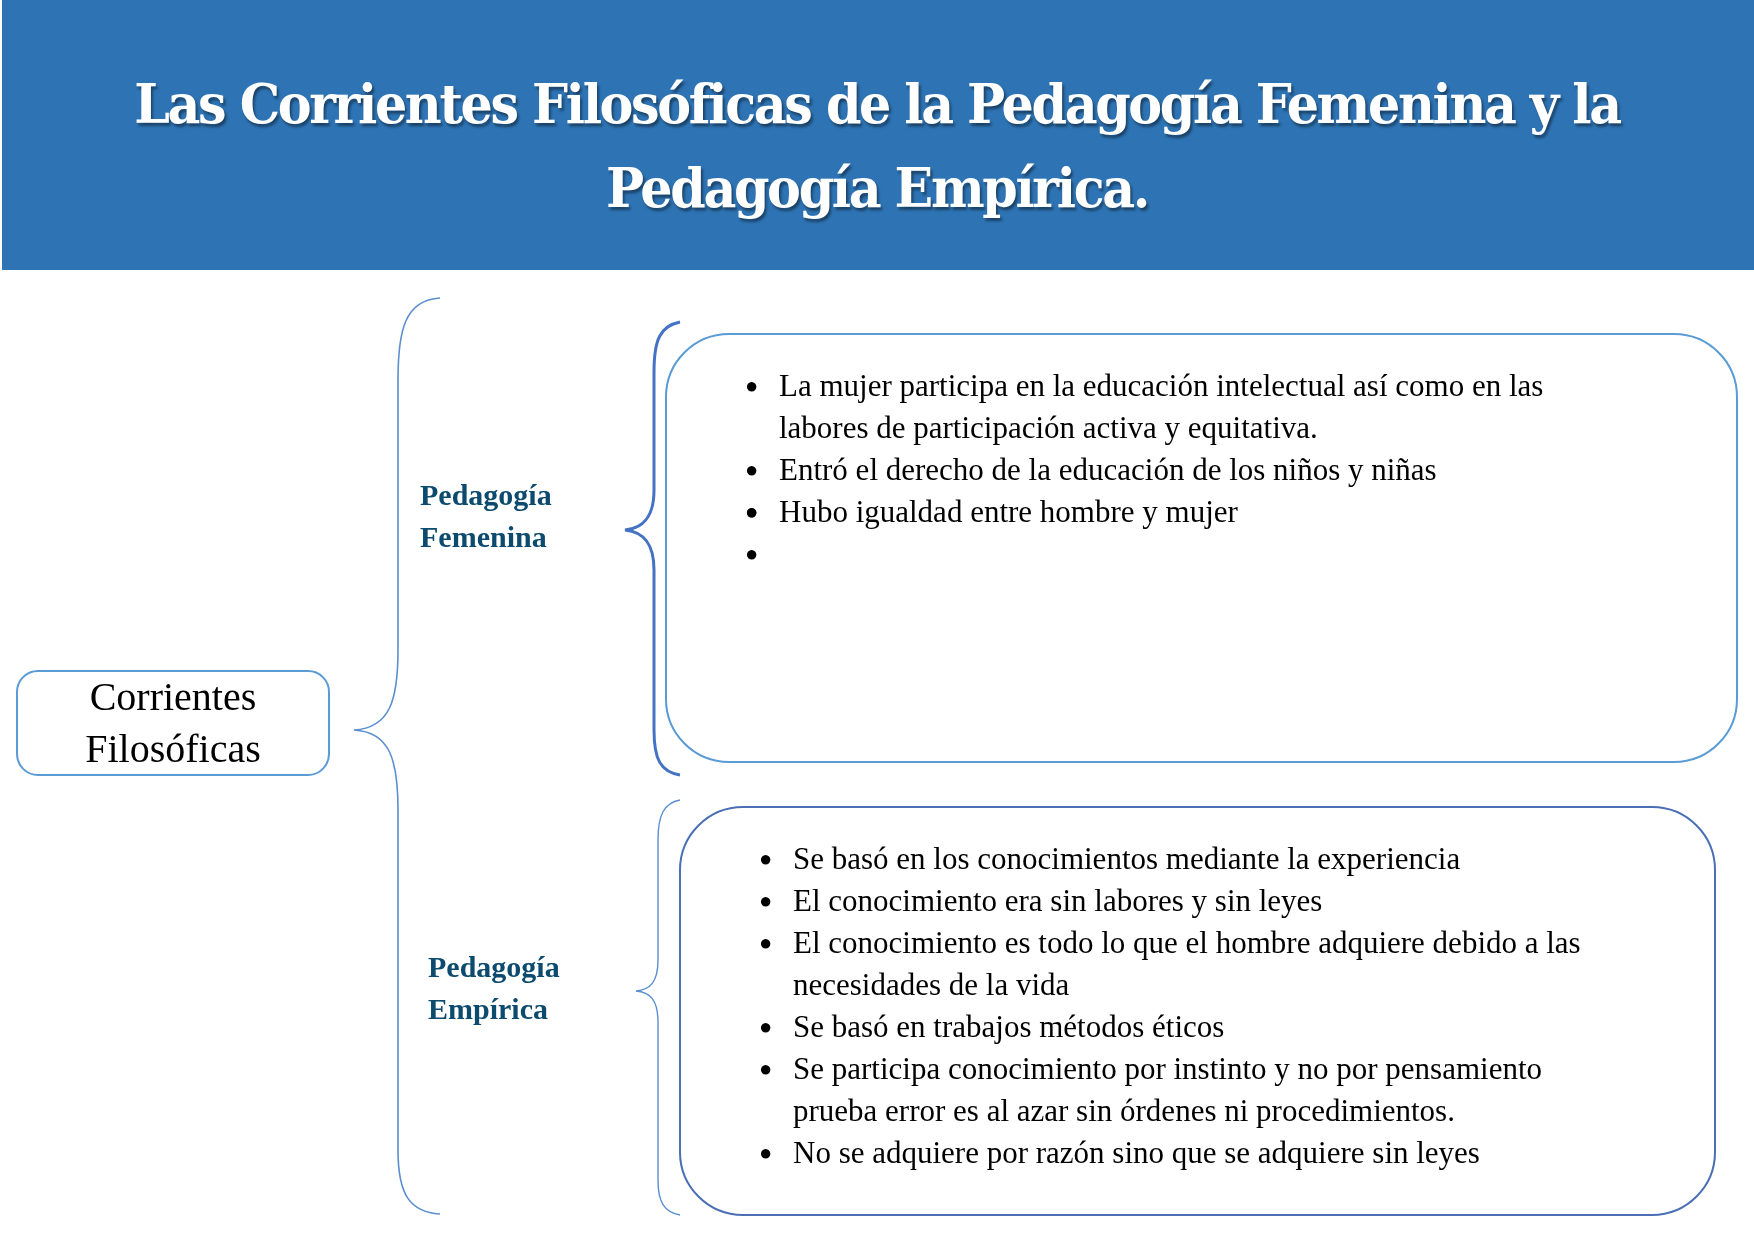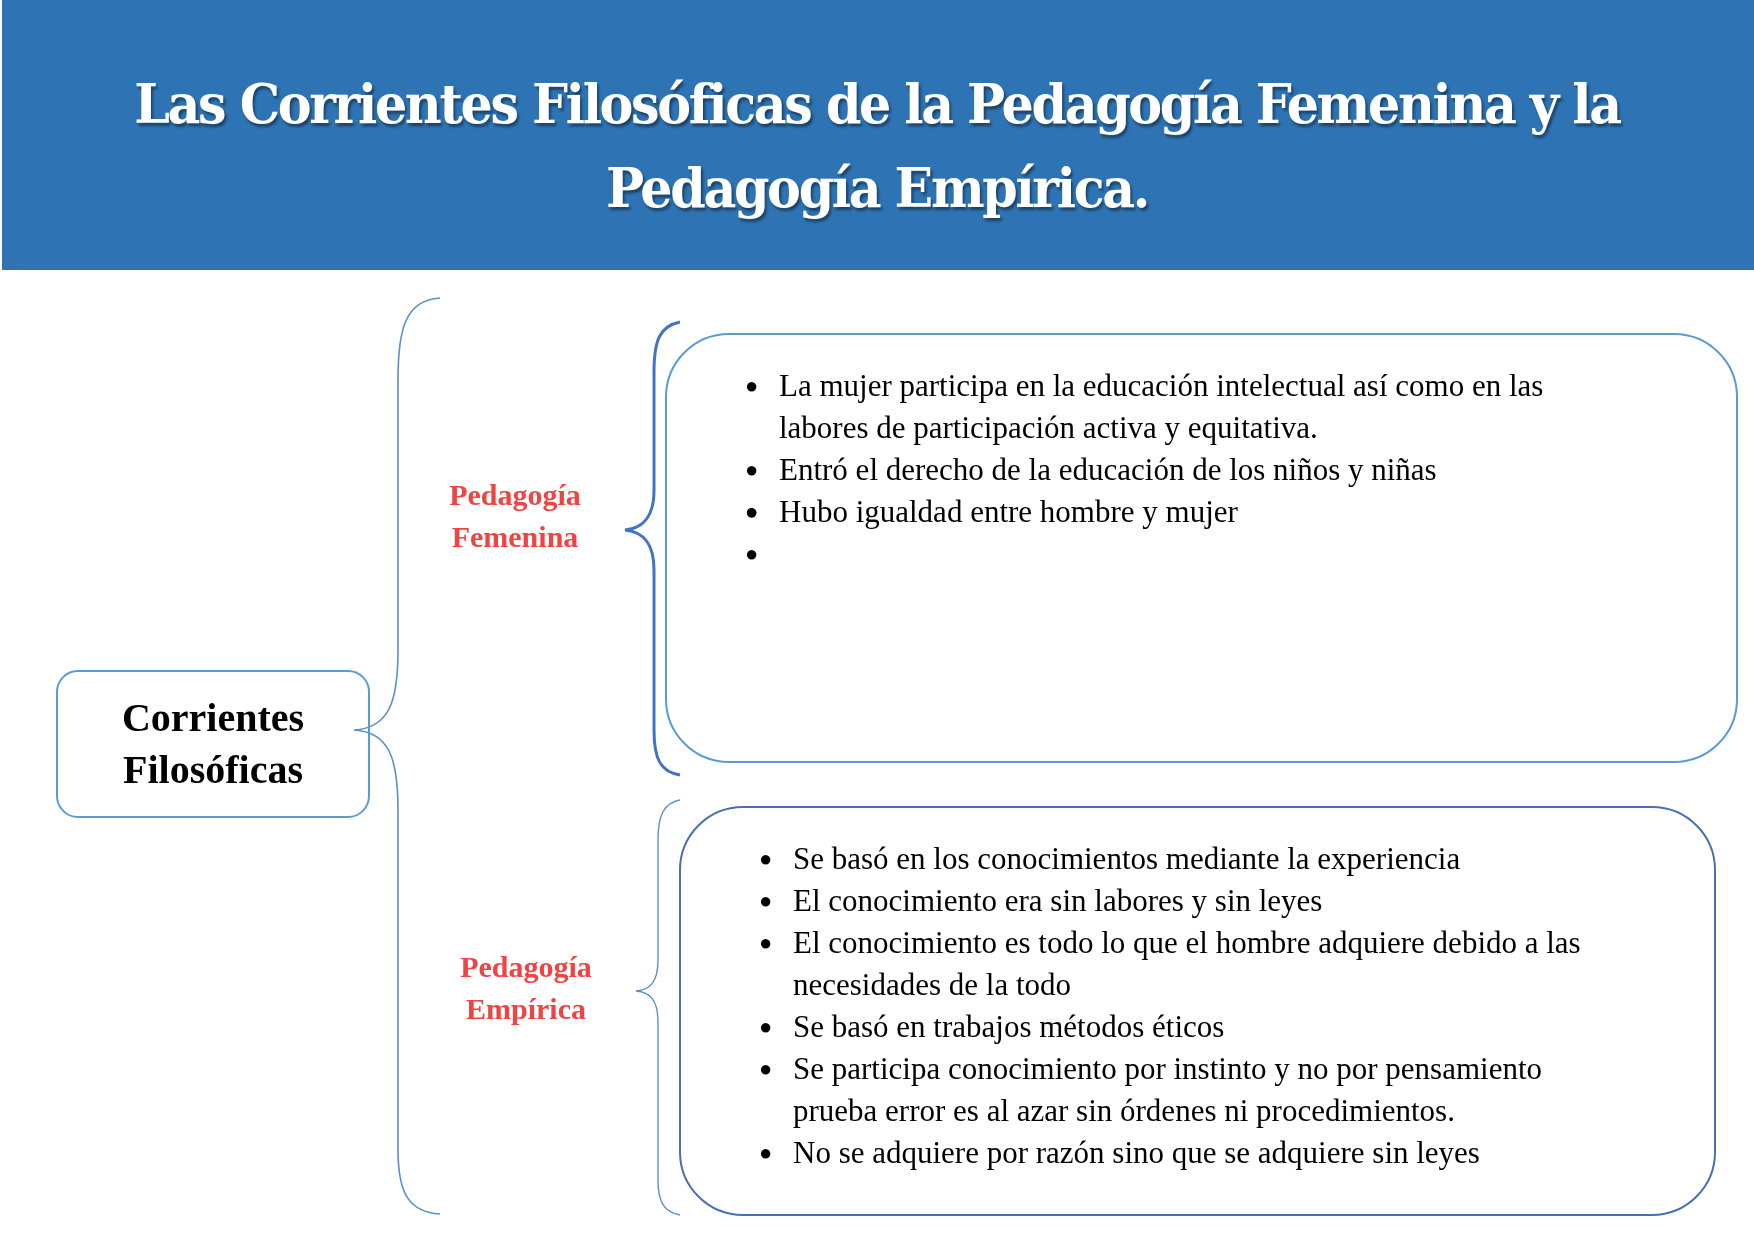--- a/index.html
+++ b/index.html
@@ -4,27 +4,27 @@
 <style>
   html, body { margin:0; padding:0; background:#ffffff; }
   body { width:1754px; height:1240px; position:relative; overflow:hidden;
          font-family:"Liberation Serif","DejaVu Serif",serif; }
   .banner { position:absolute; left:2px; top:0; width:1752px; height:270px;
             background:#2e74b5; }
   .title { position:absolute; left:0; top:62px; width:1754px; text-align:center;
            color:#ffffff; font-family:"DejaVu Serif",serif; font-weight:bold;
            font-size:54px; line-height:84px; letter-spacing:-2.5px;
            text-shadow:2px 3px 3px rgba(0,0,0,0.45); transform:scaleX(0.94); }
-  .root { position:absolute; left:16px; top:670px; width:314px; height:148px;
+  .root { position:absolute; left:16px; top:670px; width:314px; height:106px;
           border:2px solid #5b9bd5; border-radius:22px; box-sizing:border-box;
           display:flex; align-items:center; justify-content:center; text-align:center;
-          font-weight:bold; font-size:40px; line-height:52px; color:#000;margin-left:40px; }
+          font-weight:normal; font-size:40px; line-height:52px; color:#000; }
   svg.lines { position:absolute; left:0; top:0; }
-  .label { position:absolute; text-align:center; font-weight:bold; font-size:30px;
-           line-height:42px; color:#ef4444; }
+  .label { position:absolute; text-align:left; font-weight:bold; font-size:30px;
+           line-height:42px; color:#0c4a6e; }
   .box { position:absolute; box-sizing:border-box; border-radius:64px; background:#fff; }
   .box1 { left:665px; top:333px; width:1073px; height:430px; border:2px solid #5b9bd5; }
   .box2 { left:679px; top:806px; width:1037px; height:410px; border:2px solid #4a6fb5; }
   ul { margin:0; padding:0; list-style:none; }
   li { position:relative; font-size:31px; line-height:42px; color:#000; }
   li .bullet { position:absolute; left:-34px; top:0; font-size:22px; }
   .box1 ul { position:absolute; left:112px; top:30px; width:930px; }
   .box2 ul { position:absolute; left:112px; top:30px; width:900px; }
 </style>
 </head>
@@ -71,19 +71,19 @@
       <li><span class="bullet">●</span><span>Hubo igualdad entre hombre y mujer</span></li>
       <li><span class="bullet">●</span></li>
     </ul>
 </div>
 
 <div class="box box2">
   <ul>
       <li><span class="bullet">●</span><span>Se basó en los conocimientos mediante la experiencia</span></li>
       <li><span class="bullet">●</span><span>El conocimiento era sin labores y sin leyes</span></li>
       <li><span class="bullet">●</span><span>El conocimiento es todo lo que el hombre adquiere debido a las</span></li>
-      <li><span>necesidades de la todo</span></li>
+      <li><span>necesidades de la vida</span></li>
       <li><span class="bullet">●</span><span>Se basó en trabajos métodos éticos</span></li>
       <li><span class="bullet">●</span><span>Se participa conocimiento por instinto y no por pensamiento</span></li>
       <li><span>prueba error es al azar sin órdenes ni procedimientos.</span></li>
       <li><span class="bullet">●</span><span>No se adquiere por razón sino que se adquiere sin leyes</span></li>
     </ul>
 </div>
 
 </body></html>

